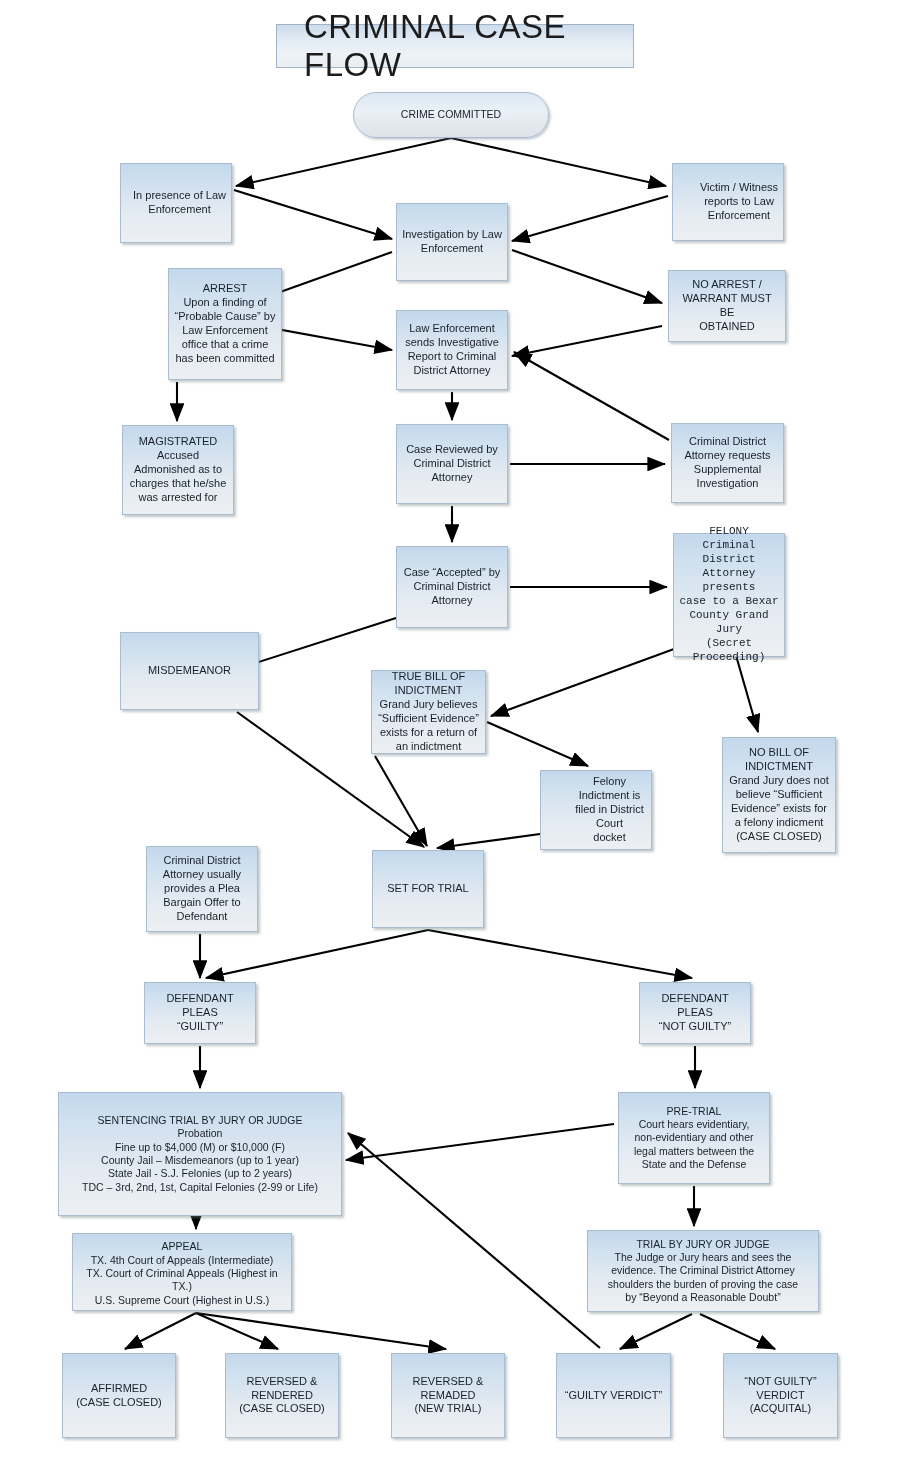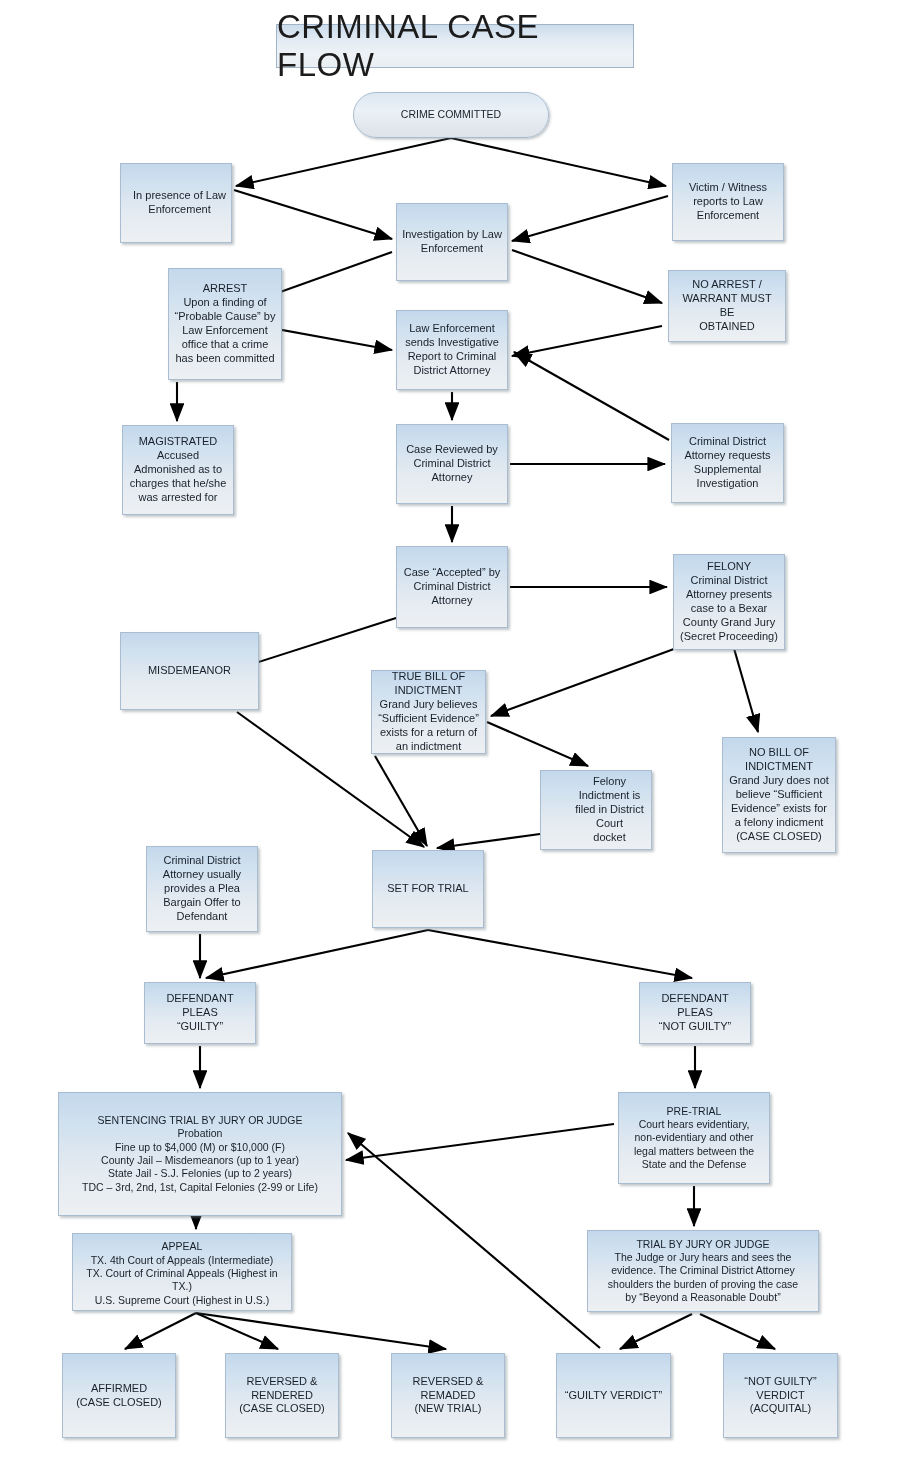--- a/index.html
+++ b/index.html
@@ -61,20 +61,21 @@
     display: flex;
     align-items: center;
     justify-content: center;
     z-index: 2;
   }
   .title-text {
     font-size: 33px;
     color: #1c1c1c;
     letter-spacing: 0.5px;
     font-weight: 400;
+    padding-left: 27px;
   }
 </style>
 </head>
 <body>
 
 <div id="chart-root">
 
   <div class="title-box">
     <span class="title-text">CRIMINAL CASE FLOW</span>
   </div>
@@ -121,21 +122,21 @@
         <polyline points="692,1314 620,1349" marker-end="url(#arrowhead)"></polyline>
         <polyline points="700,1314 775,1349" marker-end="url(#arrowhead)"></polyline>
         <polyline points="600,1348 348,1133" marker-end="url(#arrowhead)"></polyline>
       </g>
   </svg>
 
   <div id="node-layer">
       <div class="node rounded wide-text" style="left: 353px; top: 92px; width: 196px; height: 46px;"><span>CRIME COMMITTED</span></div>
       <div class="node" style="left: 120px; top: 163px; width: 112px; height: 80px; justify-content: flex-end;"><span>In presence of Law
 Enforcement</span></div>
-      <div class="node" style="left: 672px; top: 163px; width: 112px; height: 78px;"><span>Victim / Witness
+      <div class="node" style="left: 672px; top: 163px; width: 112px; height: 78px; justify-content: flex-end;"><span>Victim / Witness
 reports to Law
 Enforcement</span></div>
       <div class="node" style="left: 396px; top: 203px; width: 112px; height: 78px;"><span>Investigation by Law
 Enforcement</span></div>
       <div class="node" style="left: 120px; top: 268px; width: 114px; height: 112px; margin-left: 48px;"><span>ARREST
 Upon a finding of
 “Probable Cause” by
 Law Enforcement
 office that a crime
 has been committed</span></div>
@@ -154,21 +155,21 @@
       <div class="node" style="left: 396px; top: 424px; width: 112px; height: 80px;"><span>Case Reviewed by
 Criminal District
 Attorney</span></div>
       <div class="node" style="left: 671px; top: 423px; width: 113px; height: 80px;"><span>Criminal District
 Attorney requests
 Supplemental
 Investigation</span></div>
       <div class="node" style="left: 396px; top: 546px; width: 112px; height: 82px;"><span>Case “Accepted” by
 Criminal District
 Attorney</span></div>
-      <div class="node" style="left: 673px; top: 554px; width: 112px; height: 96px;"><span>FELONY
+      <div class="node" style="left: 673px; top: 533px; width: 112px; height: 124px; font-family: Liberation Mono, monospace;"><span>FELONY
 Criminal District
 Attorney presents
 case to a Bexar
 County Grand Jury
 (Secret Proceeding)</span></div>
       <div class="node" style="left: 120px; top: 632px; width: 139px; height: 78px;"><span>MISDEMEANOR</span></div>
       <div class="node" style="left: 371px; top: 670px; width: 115px; height: 84px;"><span>TRUE BILL OF
 INDICTMENT
 Grand Jury believes
 “Sufficient Evidence”

